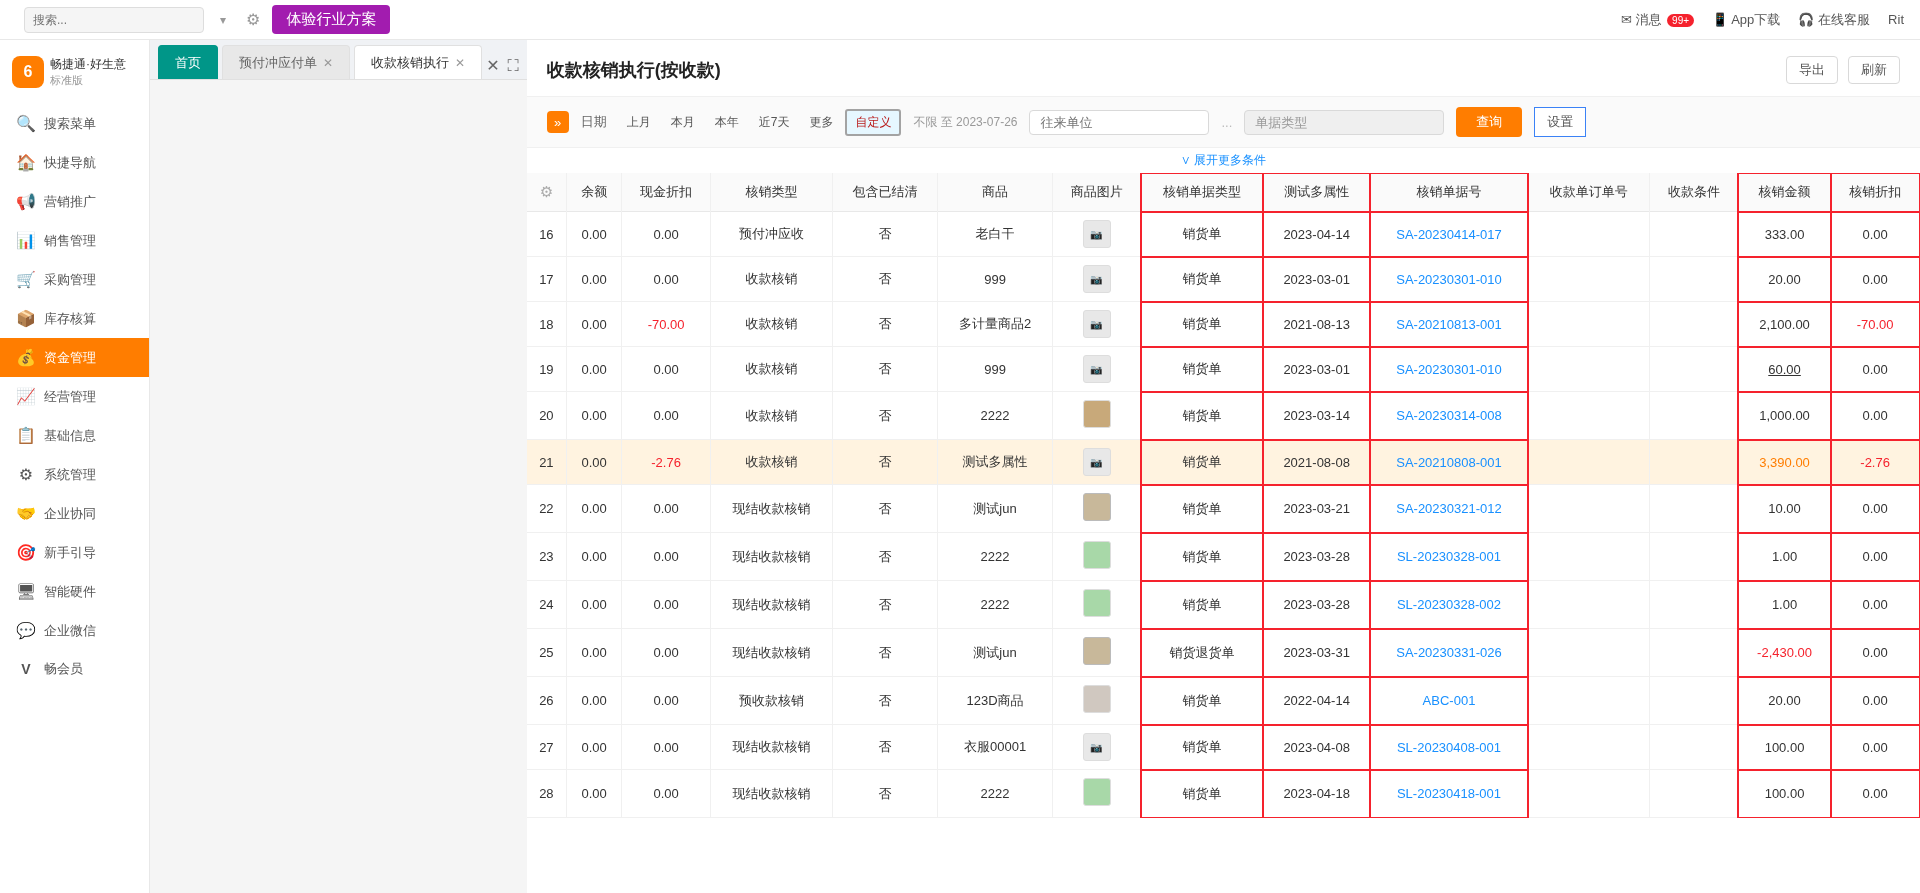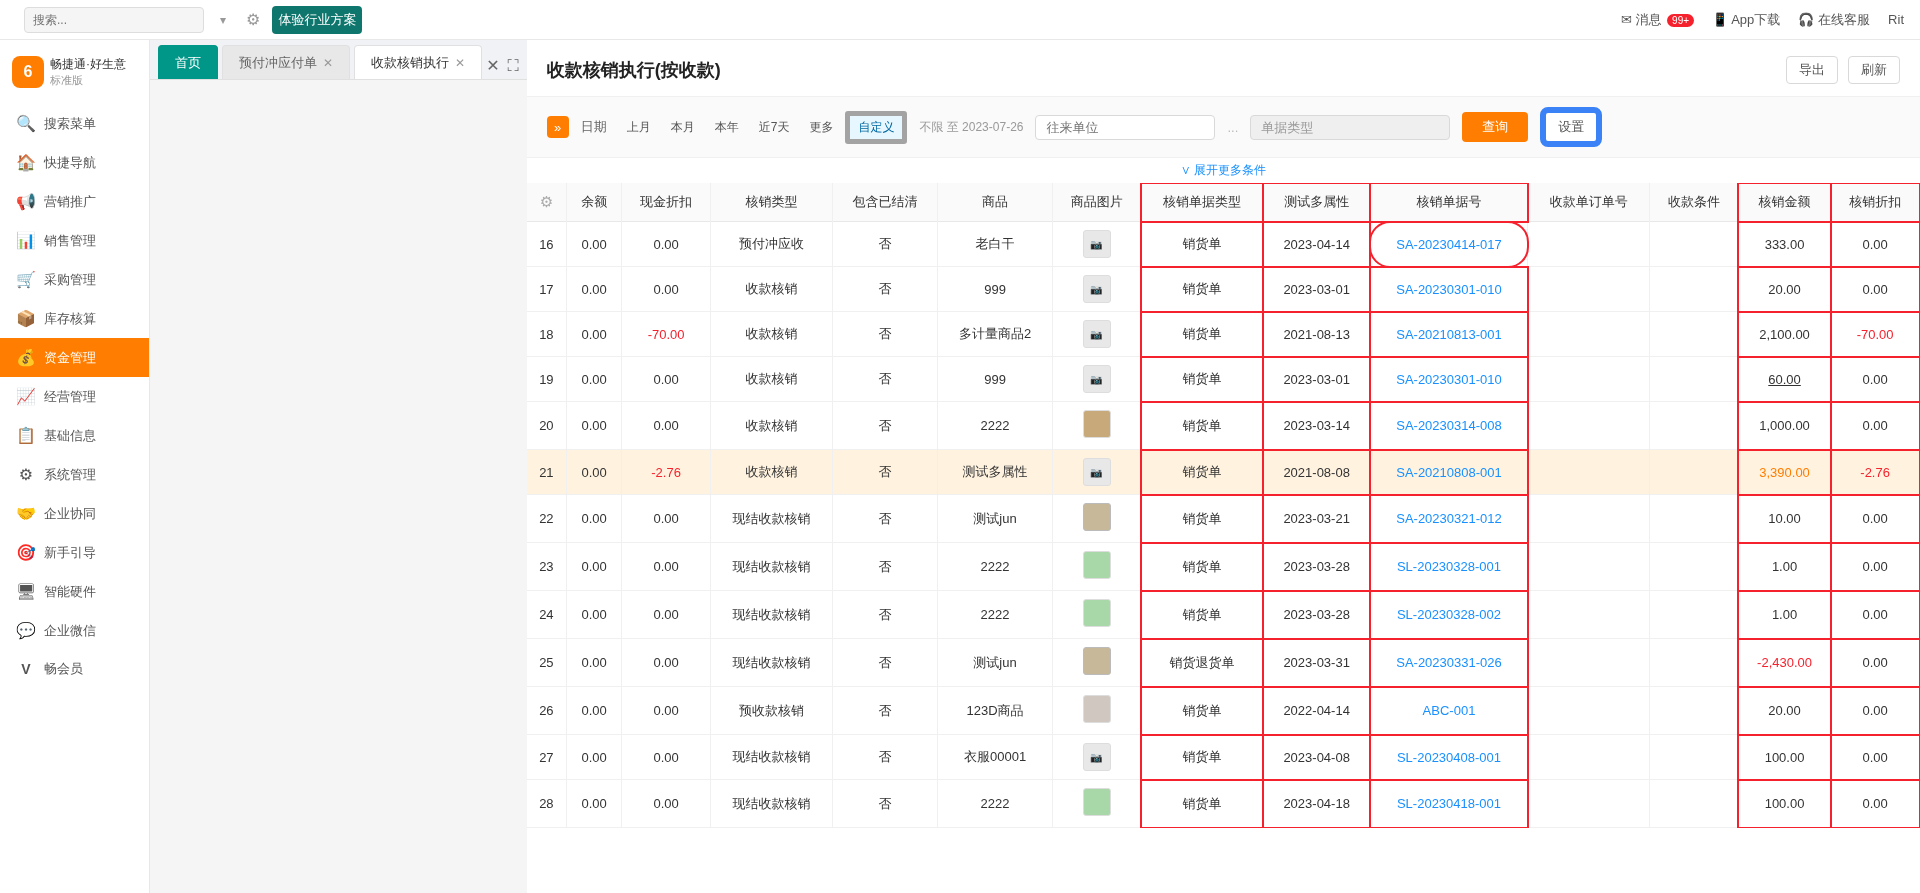--- a/index.html
+++ b/index.html
@@ -9,26 +9,26 @@
     .top-bar {
       height: 40px;
       background: #fff;
       border-bottom: 1px solid #e8e8e8;
       display: flex;
       align-items: center;
       padding: 0 16px;
       gap: 12px;
     }
     .top-bar-btn-orange {
-      background: #0f766e;
+      background: #a21caf;
       color: #fff;
       border: none;
       border-radius: 4px;
-      padding: 5px 6px;
-      font-size: 13px;
+      padding: 5px 14px;
+      font-size: 15px;
       cursor: pointer;
     }
     .top-bar-right {
       margin-left: auto;
       display: flex;
       align-items: center;
       gap: 18px;
       color: #555;
       font-size: 13px;
     }
@@ -192,22 +192,22 @@
       padding: 3px 8px;
       border: none;
       background: none;
       cursor: pointer;
       font-size: 12px;
       color: #555;
       border-radius: 3px;
     }
     .date-btn.custom {
       background: #e6f7ff;
-      color: #0369a1;
-      border: 5px solid #a3a3a3;
+      color: #b91c1c;
+      border: 2px solid #a3a3a3;
     }
     .filter-date-range { font-size: 12px; color: #999; }
     .filter-input {
       border: 1px solid #d9d9d9;
       border-radius: 4px;
       padding: 4px 10px;
       font-size: 13px;
       width: 180px;
       color: #999;
     }
@@ -224,24 +224,24 @@
     .btn-query {
       background: #ff7d00;
       color: #fff;
       border: none;
       padding: 6px 20px;
       border-radius: 4px;
       font-size: 13px;
       cursor: pointer;
     }
     .btn-settings {
-      border: 6px solid #3b82f6;
+      border: 1px solid #3b82f6;
       background: #fff;
       padding: 5px 12px;
-      border-radius: 8px;
+      border-radius: 0;
       cursor: pointer;
       font-size: 13px;
       color: #555;
     }
     .expand-more {
       width: 100%;
       text-align: center;
       padding: 4px 0;
       color: #1890ff;
       font-size: 12px;
@@ -507,21 +507,21 @@
       <td>0.00</td>
       <td class="">0.00</td>
       <td>预付冲应收</td>
       <td>否</td>
       <td>老白干</td>
       <td><div class="img-placeholder" style="background:#e8e8e8;">
                     <span style="color:#bbb;font-size:10px;">📷</span>
                   </div></td>
       <td style="outline:2px solid #f5222d;outline-offset:-1px;">销货单</td>
       <td style="outline:2px solid #f5222d;outline-offset:-1px;">2023-04-14</td>
-      <td style="outline:2px solid #f5222d;outline-offset:-1px;border-radius:20px;"><a class="link-blue" href="#">SA-20230414-017</a></td>
+      <td style="outline:2px solid #f5222d;outline-offset:-1px;"><a class="link-blue" href="#">SA-20230414-017</a></td>
       <td></td>
       <td></td>
       <td style="outline:2px solid #f5222d;outline-offset:-1px;" class="">333.00</td>
       <td style="outline:2px solid #f5222d;outline-offset:-1px;" class=" ">0.00</td>
     </tr>
               <tr>
       <td>17</td>
       <td>0.00</td>
       <td class="">0.00</td>
       <td>收款核销</td>

